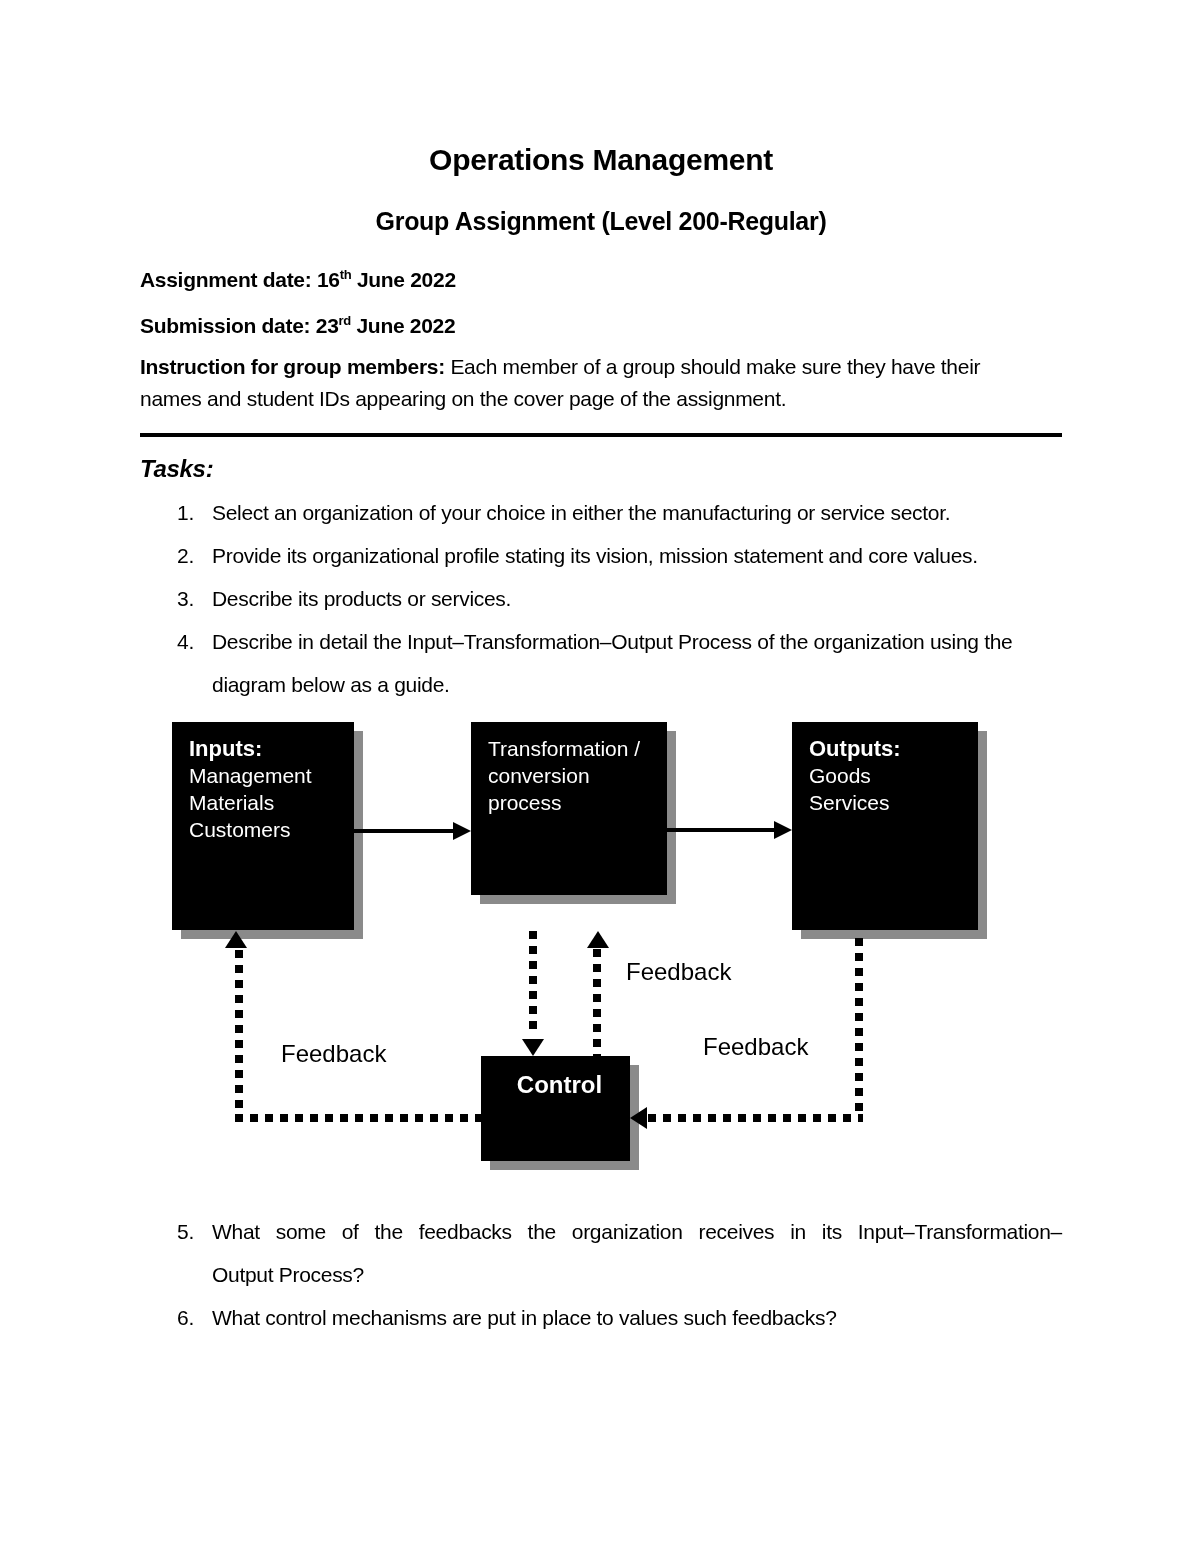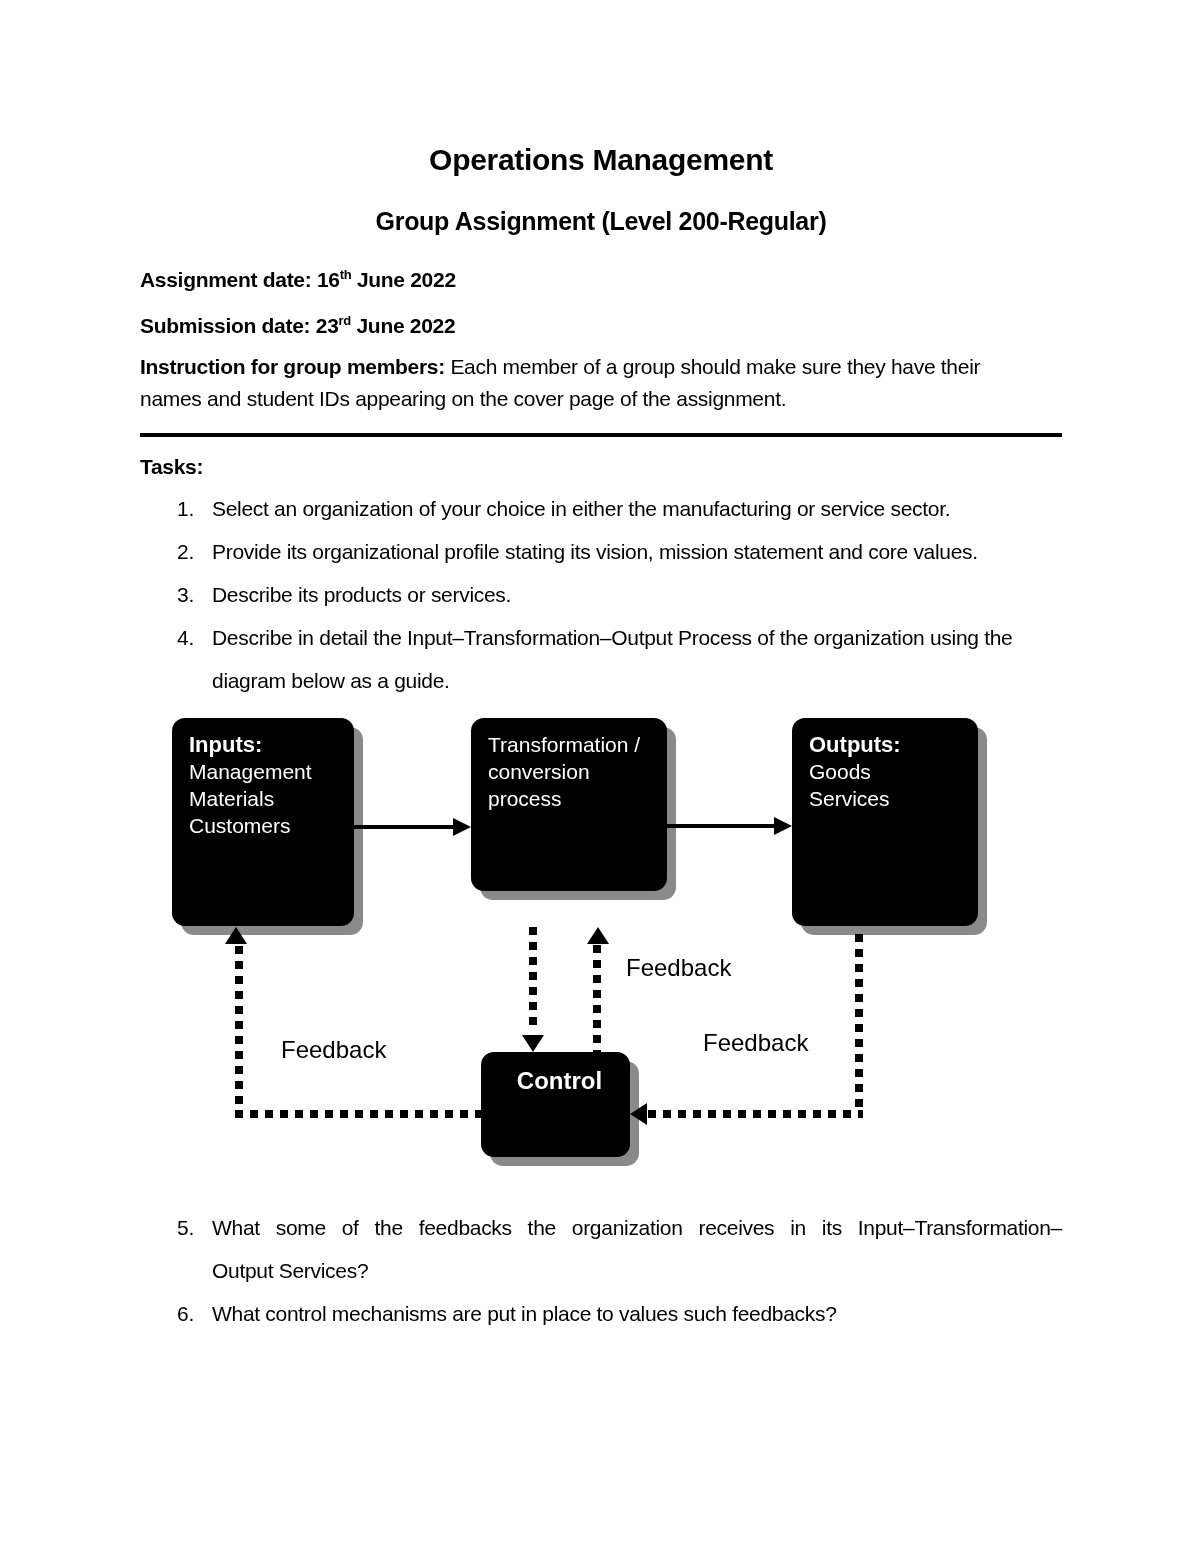--- a/index.html
+++ b/index.html
@@ -9,34 +9,34 @@
     font-family:"Liberation Sans",sans-serif;overflow:hidden;letter-spacing:-0.3px;
   }
   .content{padding:0 138px 0 140px;}
   .title{padding-top:143px;font-size:30px;font-weight:700;text-align:center;line-height:1.15;}
   .subtitle{margin-top:29px;font-size:25px;font-weight:700;text-align:center;line-height:1.15;}
   .meta{margin:29px 0 0 0;font-size:21px;font-weight:700;line-height:1.5;}
   .meta.second{margin-top:14px;}
   sup{font-size:13px;line-height:0;}
   .instruction{margin:10px 0 0 0;font-size:21px;line-height:1.52;padding-bottom:18px;border-bottom:4px solid var(--line,#000);}
   .instruction .lbl{font-weight:700;}
-  .tasks-heading{margin:14px 0 0 0;font-size:21px;font-weight:700;line-height:1.5;}
+  .tasks-heading{margin:14px 0 0 0;font-size:24px;font-weight:700;line-height:1.5;font-style:italic;}
   .list{margin-top:4px;}
   .li{display:flex;font-size:21px;line-height:43px;}
   .num{flex:none;width:35px;margin-left:37px;}
   .txt{flex:1;min-width:0;}
   .nowrap{white-space:nowrap;}
   .line{display:block;}
   .just{text-align:justify;text-align-last:justify;}
 
   .diagram{position:relative;width:1200px;margin-left:-140px;height:500px;}
   .dbox{
     position:absolute;background:var(--box-bg,#000);color:var(--box-text,#fff);
     box-shadow:9px 9px 0 var(--box-shadow,#8a8a8a);
-    font-size:21px;line-height:27px;padding:13px 8px 0 17px;box-sizing:border-box;letter-spacing:0;border-radius:13px;
+    font-size:21px;line-height:27px;padding:13px 8px 0 17px;box-sizing:border-box;letter-spacing:0;
   }
   .dbox .hd{font-weight:700;font-size:22px;}
   #box-inputs{left:172px;top:16px;width:182px;height:208px;}
   #box-transform{left:471px;top:16px;width:196px;height:173px;}
   #box-outputs{left:792px;top:16px;width:186px;height:208px;}
   #box-control{left:481px;top:350px;width:149px;height:105px;padding:15px 0 0 8px;text-align:center;font-weight:700;font-size:24px;}
 
   .sline{position:absolute;height:4px;background:var(--line,#000);}
   #arrow1-line{left:354px;top:123px;width:99px;}
   #arrow2-line{left:667px;top:122px;width:107px;}
@@ -151,21 +151,21 @@
       <div class="dlabel" id="label-mid">Feedback</div>
       <div class="dlabel" id="label-left">Feedback</div>
       <div class="dlabel" id="label-right">Feedback</div>
     </div>
 
     <div class="list list2">
       <div class="li">
         <span class="num">5.</span>
         <span class="txt">
           <span class="line just">What some of the feedbacks the organization receives in its Input–Transformation–</span>
-          <span class="line">Output Services?</span>
+          <span class="line">Output Process?</span>
         </span>
       </div>
       <div class="li">
         <span class="num">6.</span>
         <span class="txt nowrap">What control mechanisms are put in place to values such feedbacks?</span>
       </div>
     </div>
 
   </div>
 </div>

